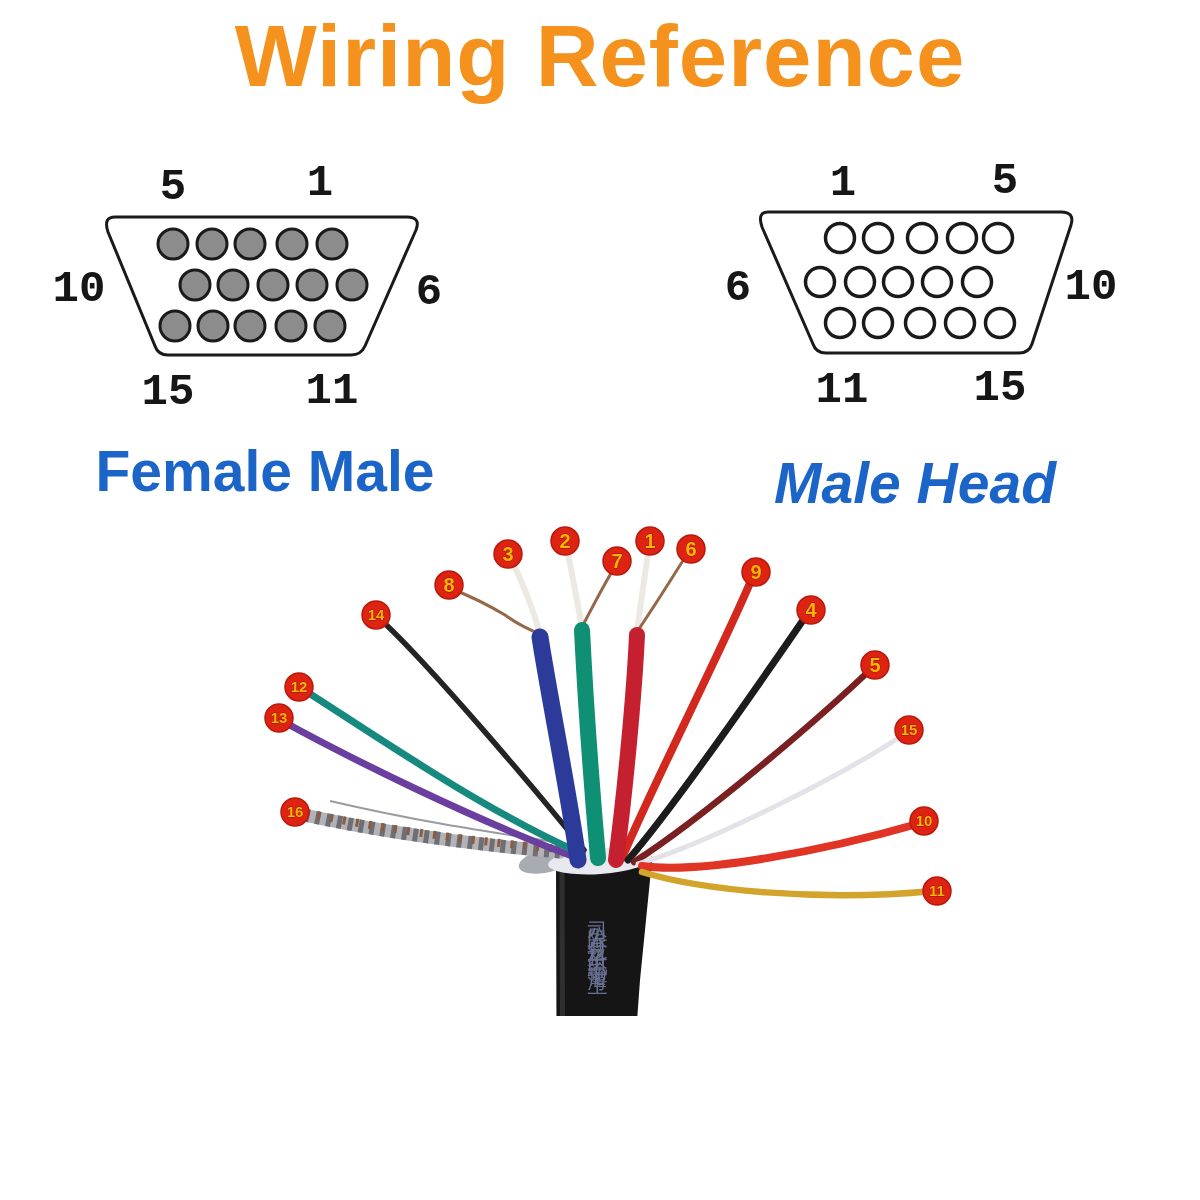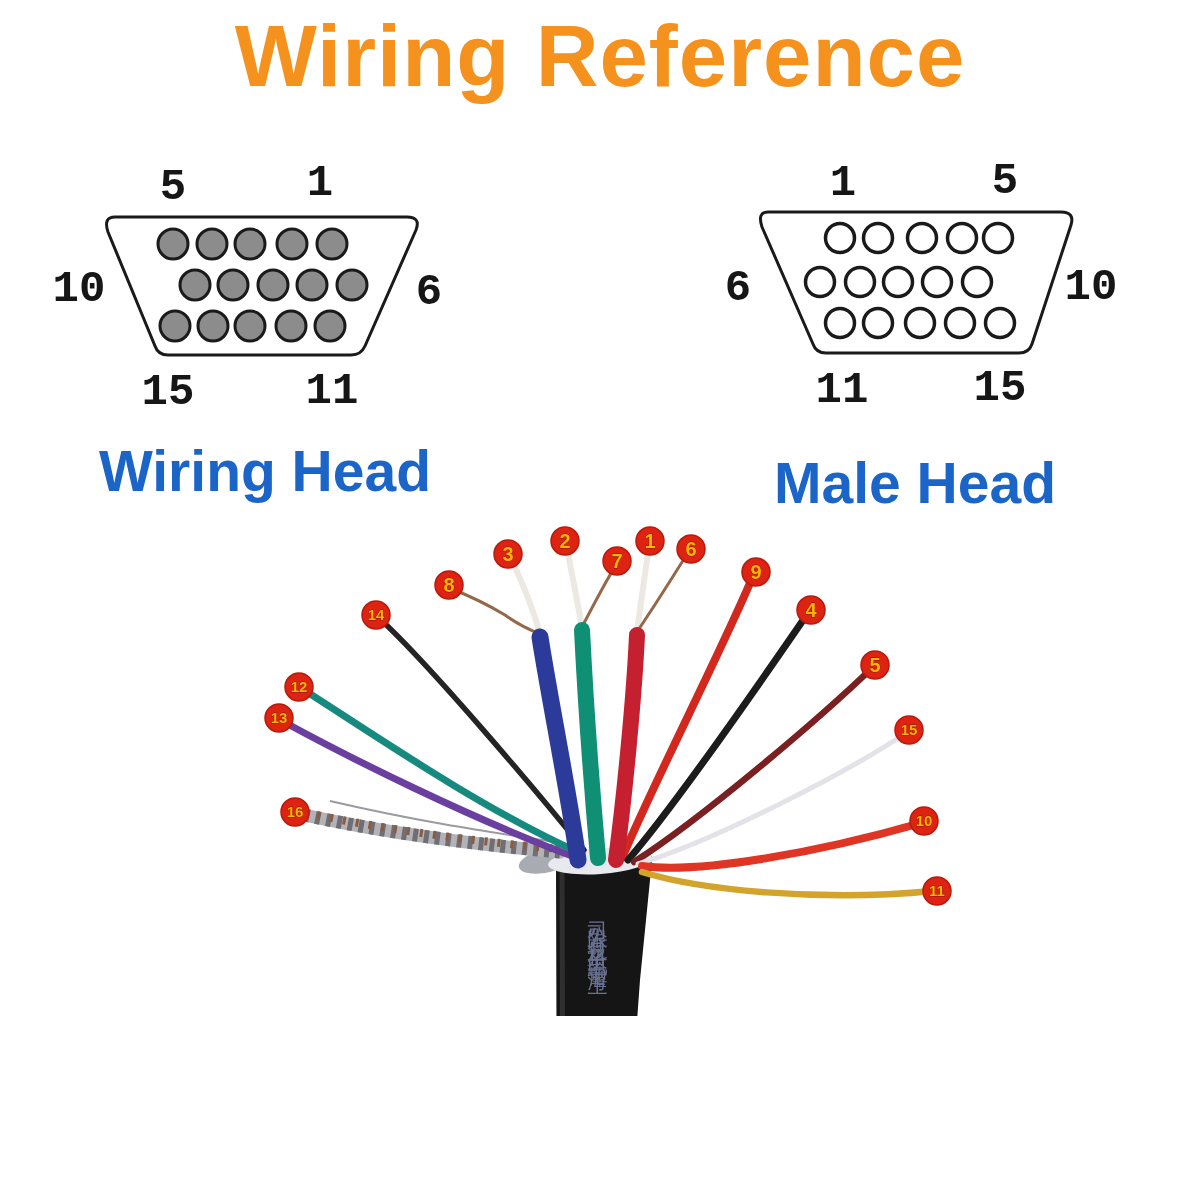--- a/index.html
+++ b/index.html
@@ -109,22 +109,22 @@
       <circle class="pin-male" cx="285" cy="168" r="14.5"></circle>
     </g>
     <text class="pin-label" x="128" y="40">1</text>
     <text class="pin-label" x="290" y="38">5</text>
     <text class="pin-label" x="23" y="145">6</text>
     <text class="pin-label" x="376" y="144">10</text>
     <text class="pin-label" x="127" y="247">11</text>
     <text class="pin-label" x="285" y="245">15</text>
   </svg>
 
-  <div class="head-label" style="left:70px;top:438px;width:390px;">Wiring Head</div>
-  <div class="head-label" style="left:715px;top:450px;width:400px;">Male Head</div>
+  <div class="head-label" style="left:70px;top:438px;width:390px;">Female Male</div>
+  <div class="head-label" style="left:715px;top:450px;width:400px;font-style:italic;">Male Head</div>
 
   <svg style="left:0;top:500px;" width="1200" height="700" viewBox="0 0 1200 700">
 
     <path class="cable-jacket" d="M 556 364 Q 555 358 562 357 L 644 352 Q 652 352 652 360 L 640 480 L 624 700 L 557 700 Z"></path>
     <path class="jacket-sheen" d="M 562 368 L 563 698"></path>
     <text class="cable-print" x="598" y="405">司公限有技科子电输营海上</text>
 
     <ellipse class="wrap-braid" cx="548" cy="360" rx="30" ry="12" transform="rotate(-14 548 360)"></ellipse>
     <ellipse class="wrap-foil" cx="600" cy="361" rx="52" ry="13" transform="rotate(-4 600 361)"></ellipse>
     <circle cx="574" cy="362" r="3.5" fill="#3A5CC0"></circle>

